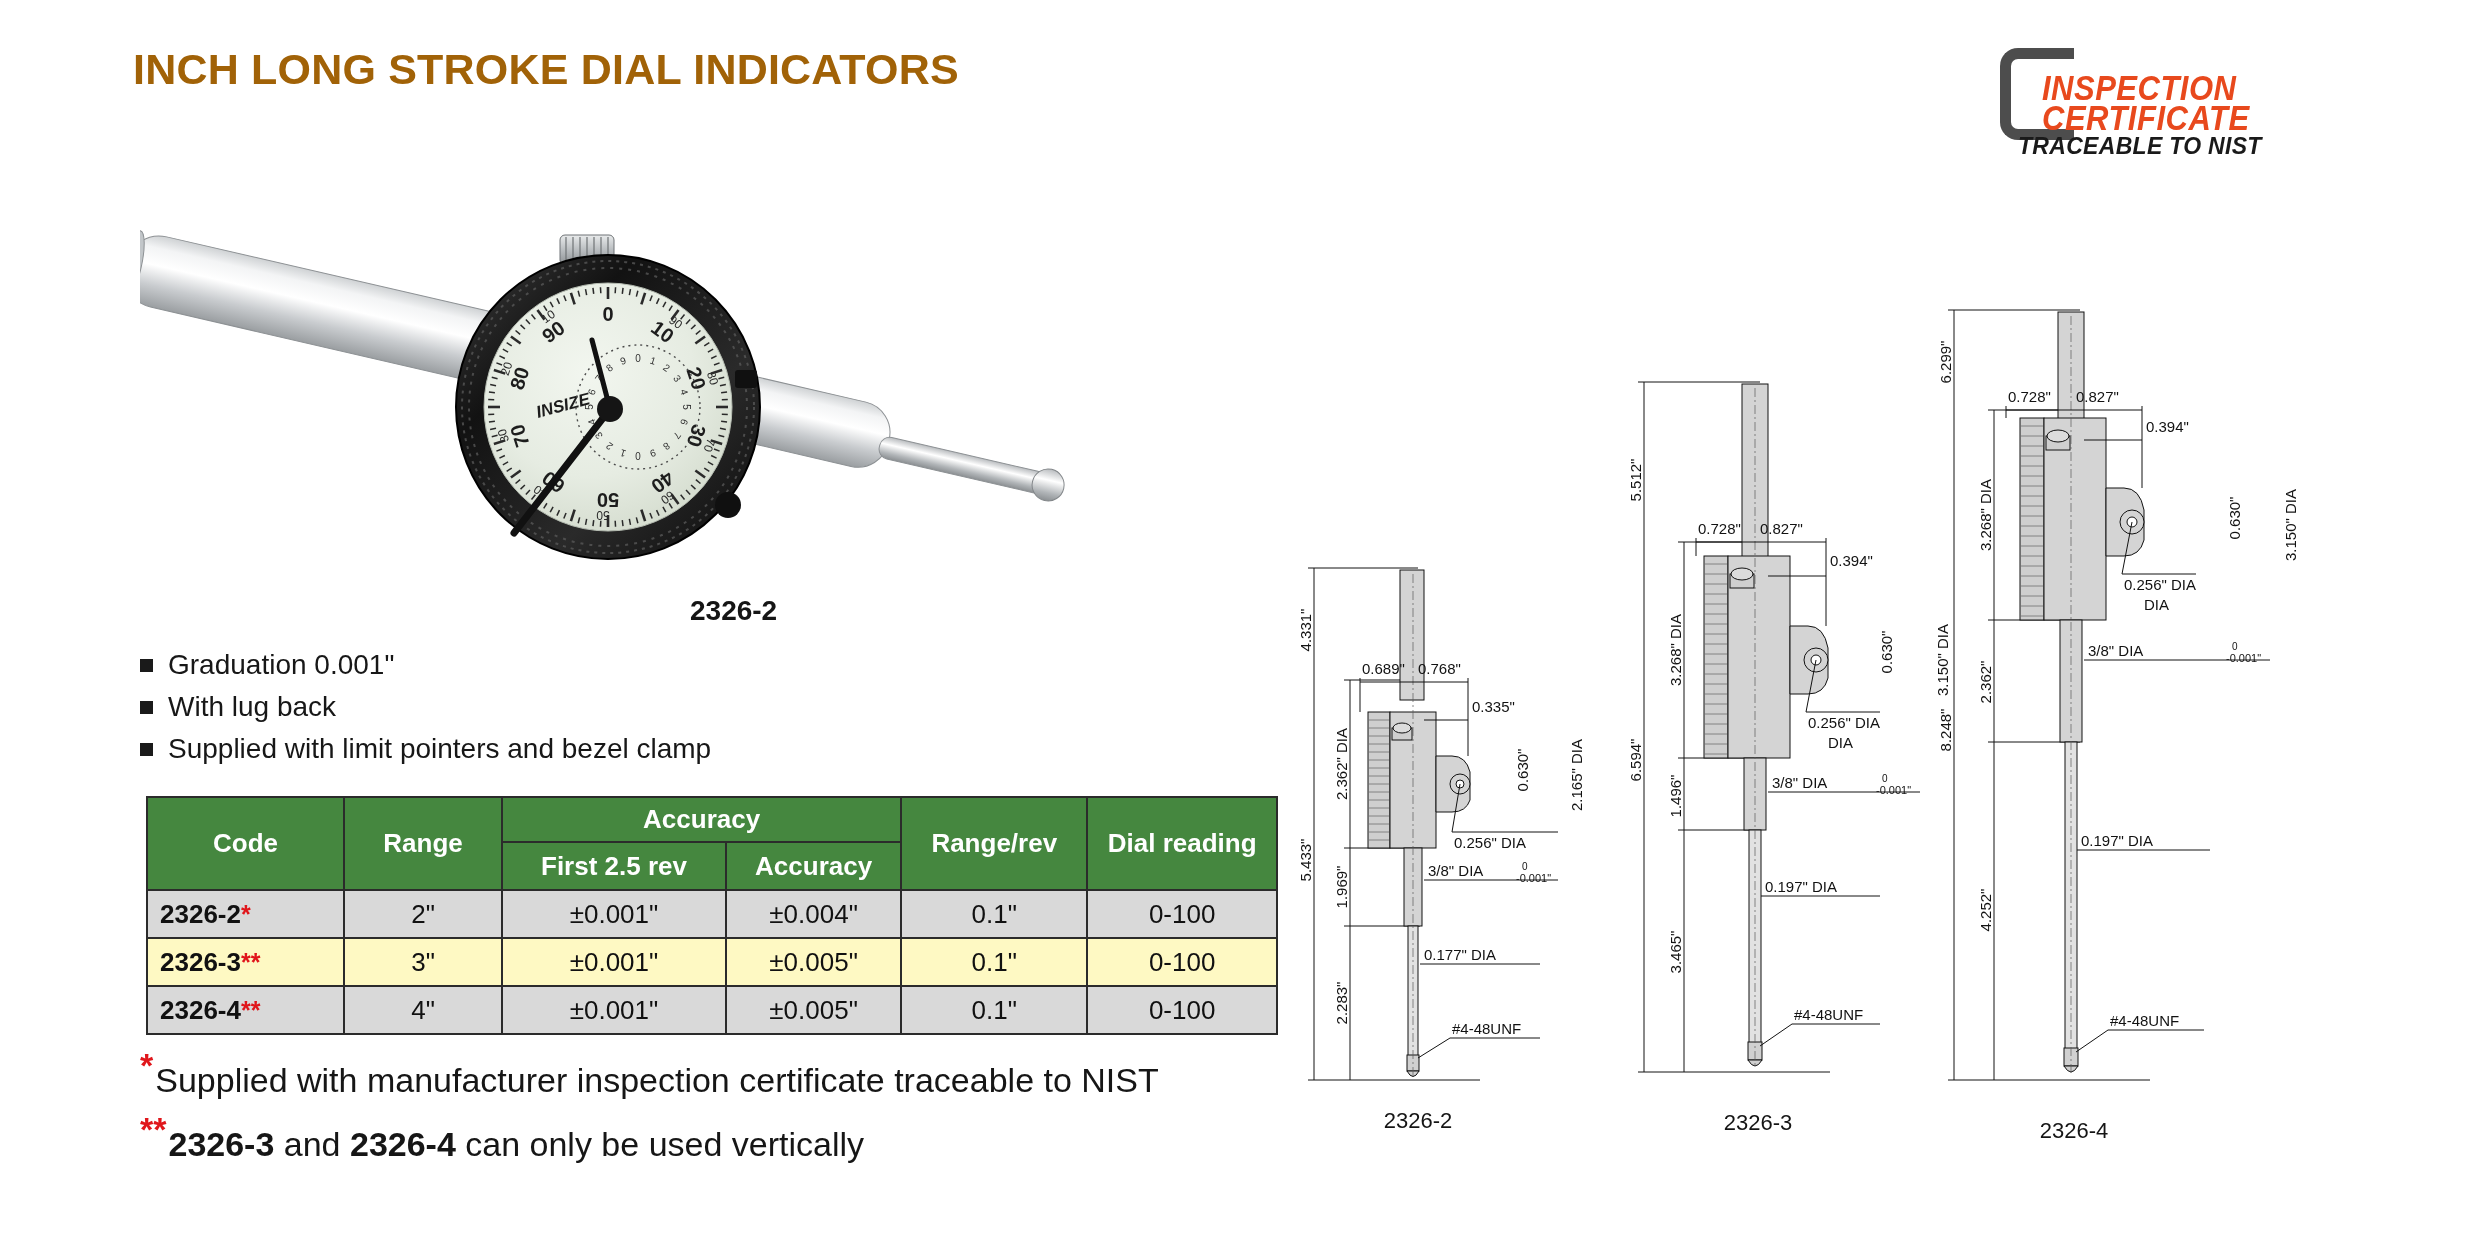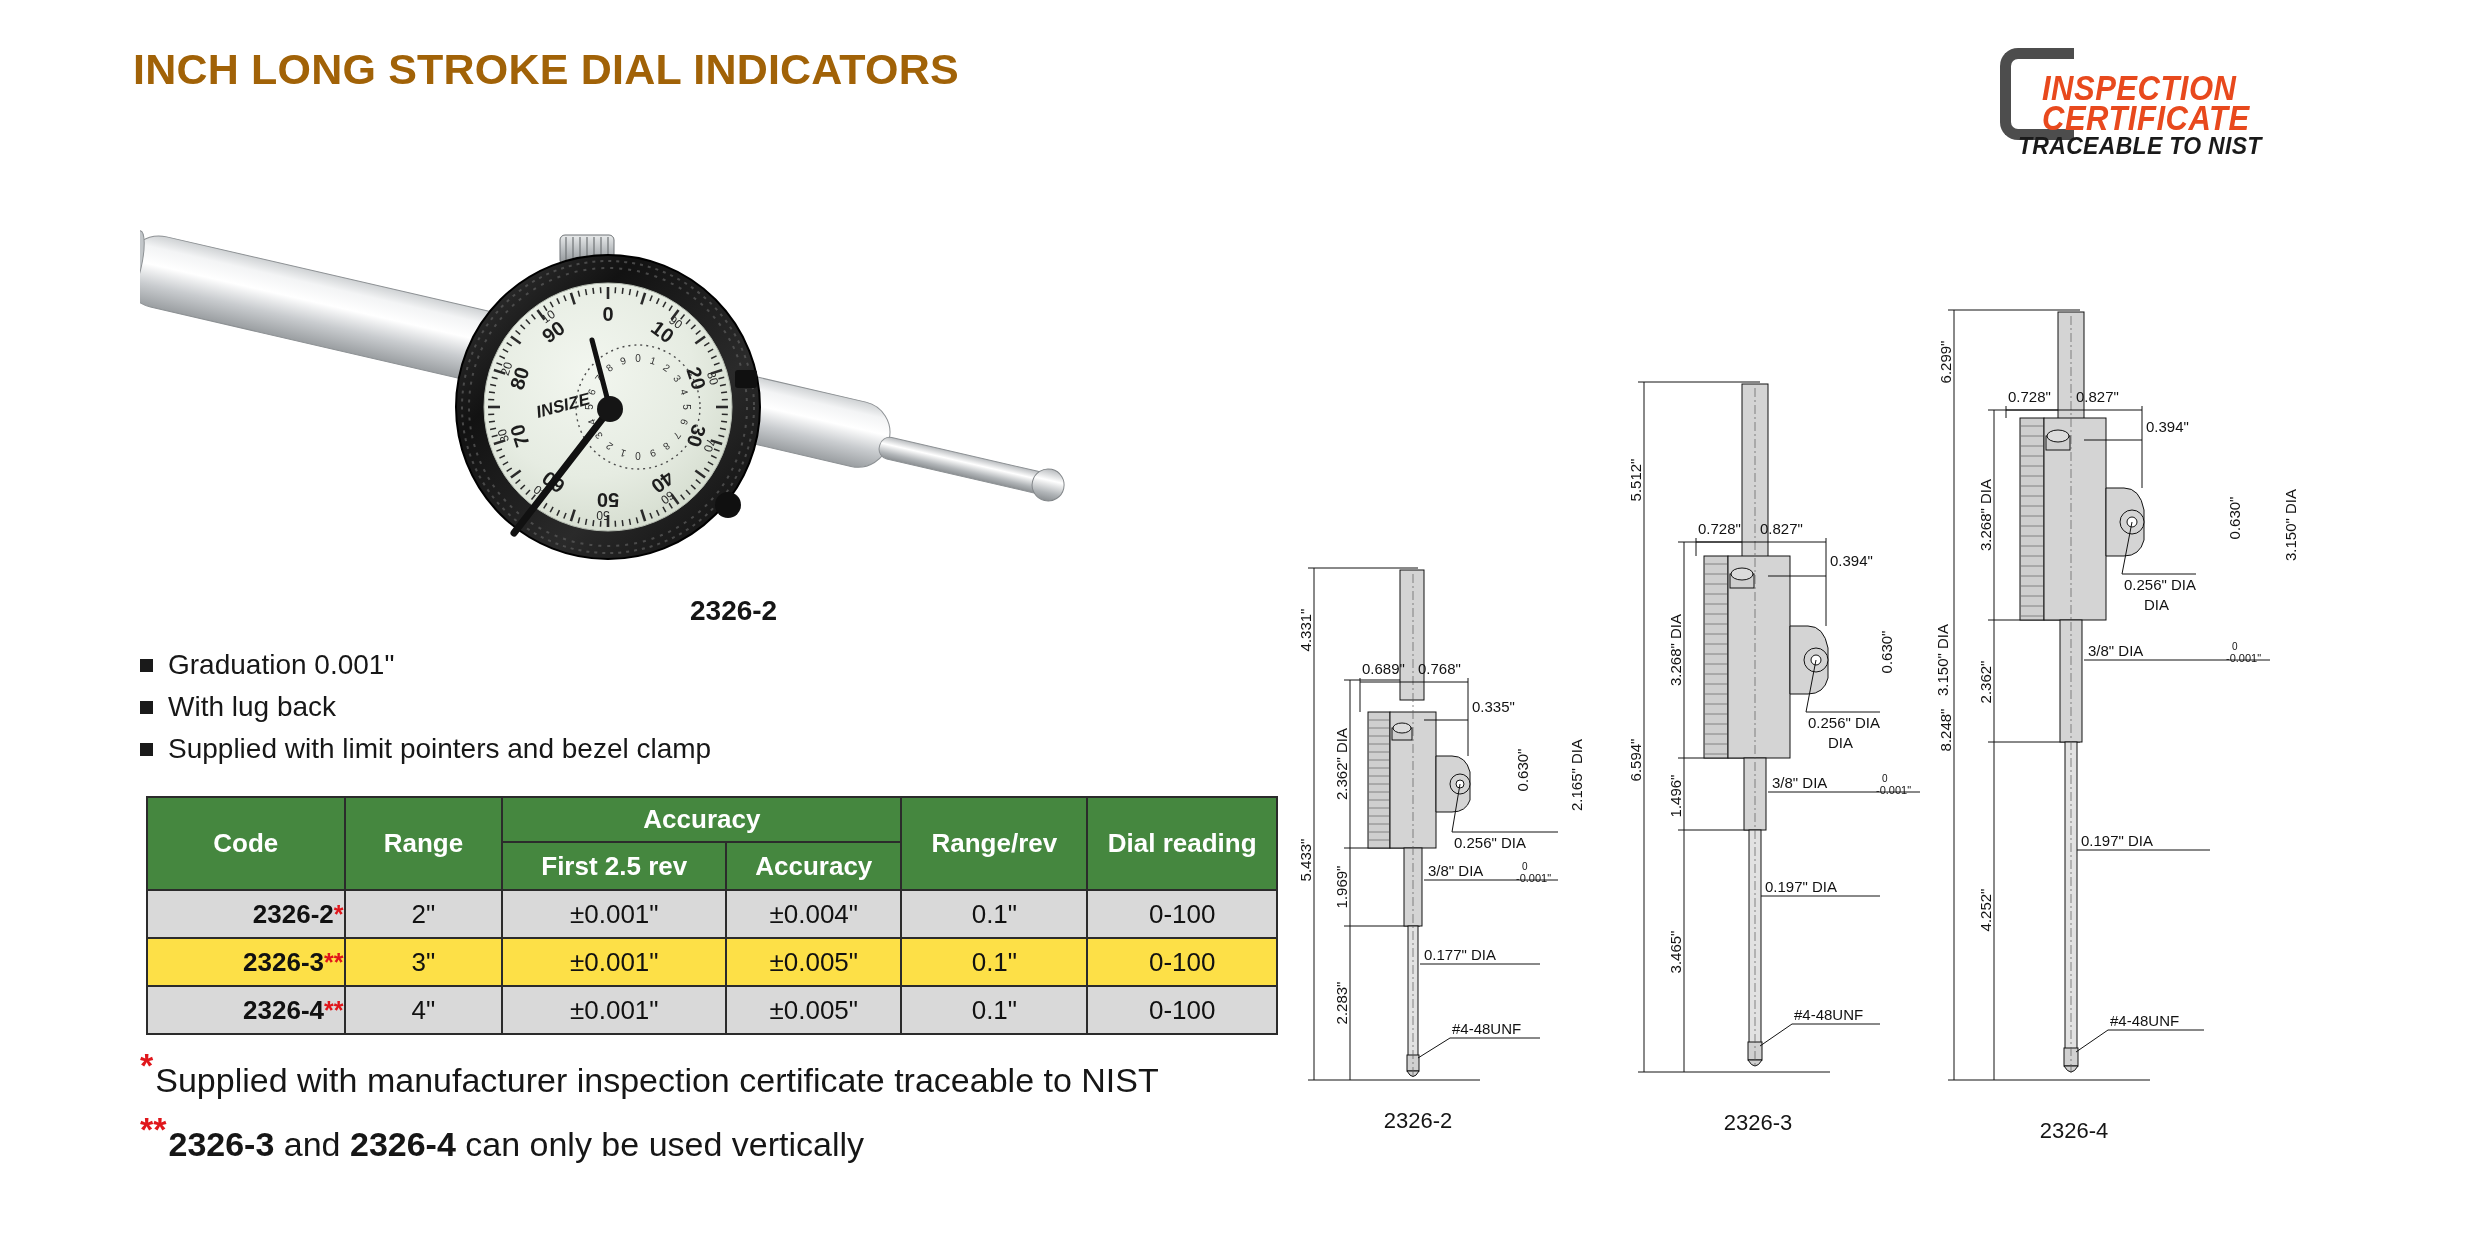--- a/index.html
+++ b/index.html
@@ -73,22 +73,22 @@
   }
   #spec-table th, #spec-table td {
     border:2px solid #2b2b2b; text-align:center; padding:0;
   }
   #spec-table thead th {
     background:#45873f; color:#ffffff; font-weight:bold;
     font-size:26px; line-height:1.1;
   }
   #spec-table tbody td { height:48px; font-size:26px; color:#111; }
   #spec-table tbody tr.odd td  { background:#d9d9d9; }
-  #spec-table tbody tr.even td { background:#fde047; }
-  #spec-table td.code-cell { font-weight:bold; text-align:right; padding-left:20px; }
+  #spec-table tbody tr.even td { background:#fef9c3; }
+  #spec-table td.code-cell { font-weight:bold; text-align:left; padding-left:12px; }
   #spec-table .ast { color:#e0161b; font-weight:bold; font-size:25px; }
   .acc-head { height:45px;margin-left:36px; }
   .sub-head { height:48px; }
   .tall-head { height:93px; }
 
   
   #footnotes { position:absolute; left:140px; top:1052px; width:1100px; }
   #footnotes .fn { display:flex; align-items:flex-start; margin-bottom:16px; }
   #footnotes .fn-mark {
     color:#e0161b; font-weight:bold; font-size:34px;

